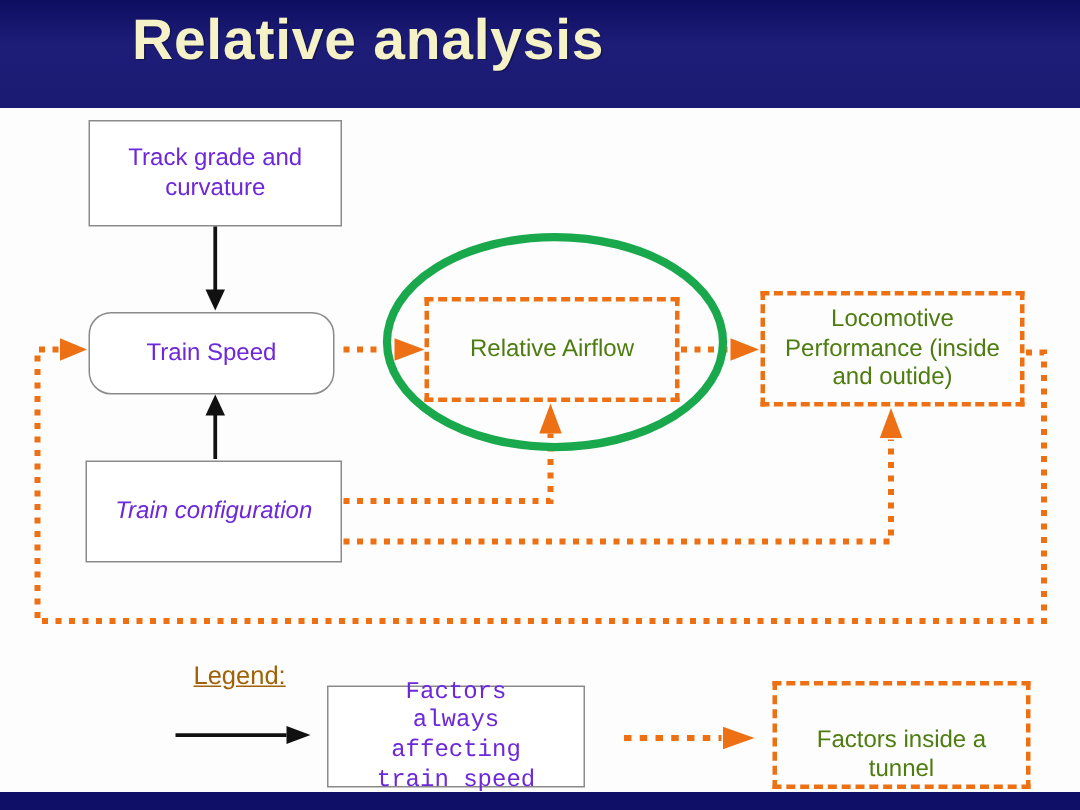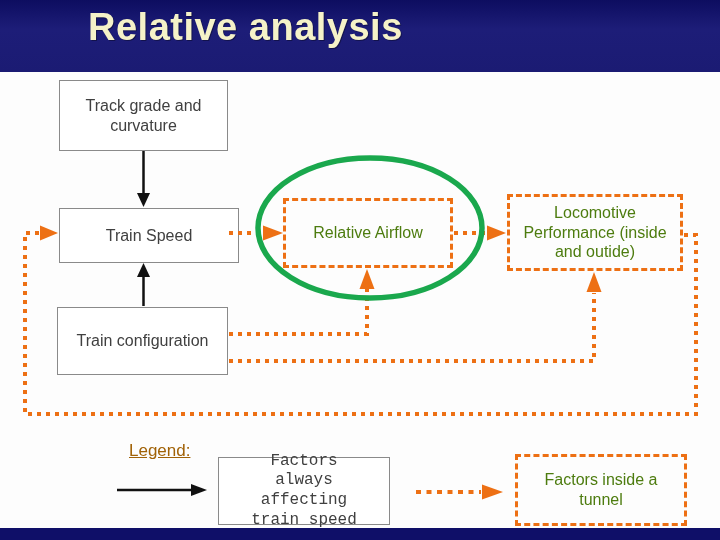--- a/index.html
+++ b/index.html
@@ -21,39 +21,39 @@
   }
   
   .footer{
     position:absolute;left:0;top:528px;width:720px;height:12px;
     background:#0f0f68;z-index:1;
   }
   
   .node{
     position:absolute;z-index:2;box-sizing:border-box;
     display:flex;align-items:center;justify-content:center;
-    text-align:center;font-size:16px;line-height:1.22;color:#404040;
+    text-align:center;font-size:16px;line-height:1.22;color:#6d28d9;
   }
   .solid{border:1px solid #8a8a8a;background:#fff;}
   .dashed{border:3px dashed #ed7014;color:#4d7c0f;background:transparent;}
   .n-track{left:59px;top:80px;width:169px;height:71px;}
-  .n-speed{left:59px;top:208px;width:180px;height:55px;}
-  .n-config{left:57px;top:307px;width:171px;height:68px;}
+  .n-speed{left:59px;top:208px;width:164px;height:55px;border-radius:15px;}
+  .n-config{left:57px;top:307px;width:171px;height:68px;font-style:italic;}
   .n-airflow{left:283px;top:198px;width:170px;height:70px;}
   .n-loco{left:507px;top:194px;width:176px;height:77px;padding:0 8px;}
   .n-loco span{display:inline-block;max-width:152px;}
   .n-track span{display:inline-block;max-width:130px;}
   
   .legend-title{
     position:absolute;left:129px;top:441px;z-index:2;
     font-size:17px;color:#a16207;text-decoration:underline;
   }
   .n-factors{left:218px;top:457px;width:172px;height:68px;}
   .n-factors span{display:inline-block;max-width:130px;font-family:Liberation Mono, monospace;}
-  .n-tunnel{left:515px;top:454px;width:172px;height:72px;}
+  .n-tunnel{left:515px;top:454px;width:172px;height:72px;align-items:flex-end;}
   .n-tunnel span{display:inline-block;max-width:130px;}
   
   svg.layer{position:absolute;left:0;top:0;z-index:5;pointer-events:none;}
 </style>
 </head>
 <body>
 
 <div class="header">
   <div class="slide-title">Relative analysis</div>
 </div>

